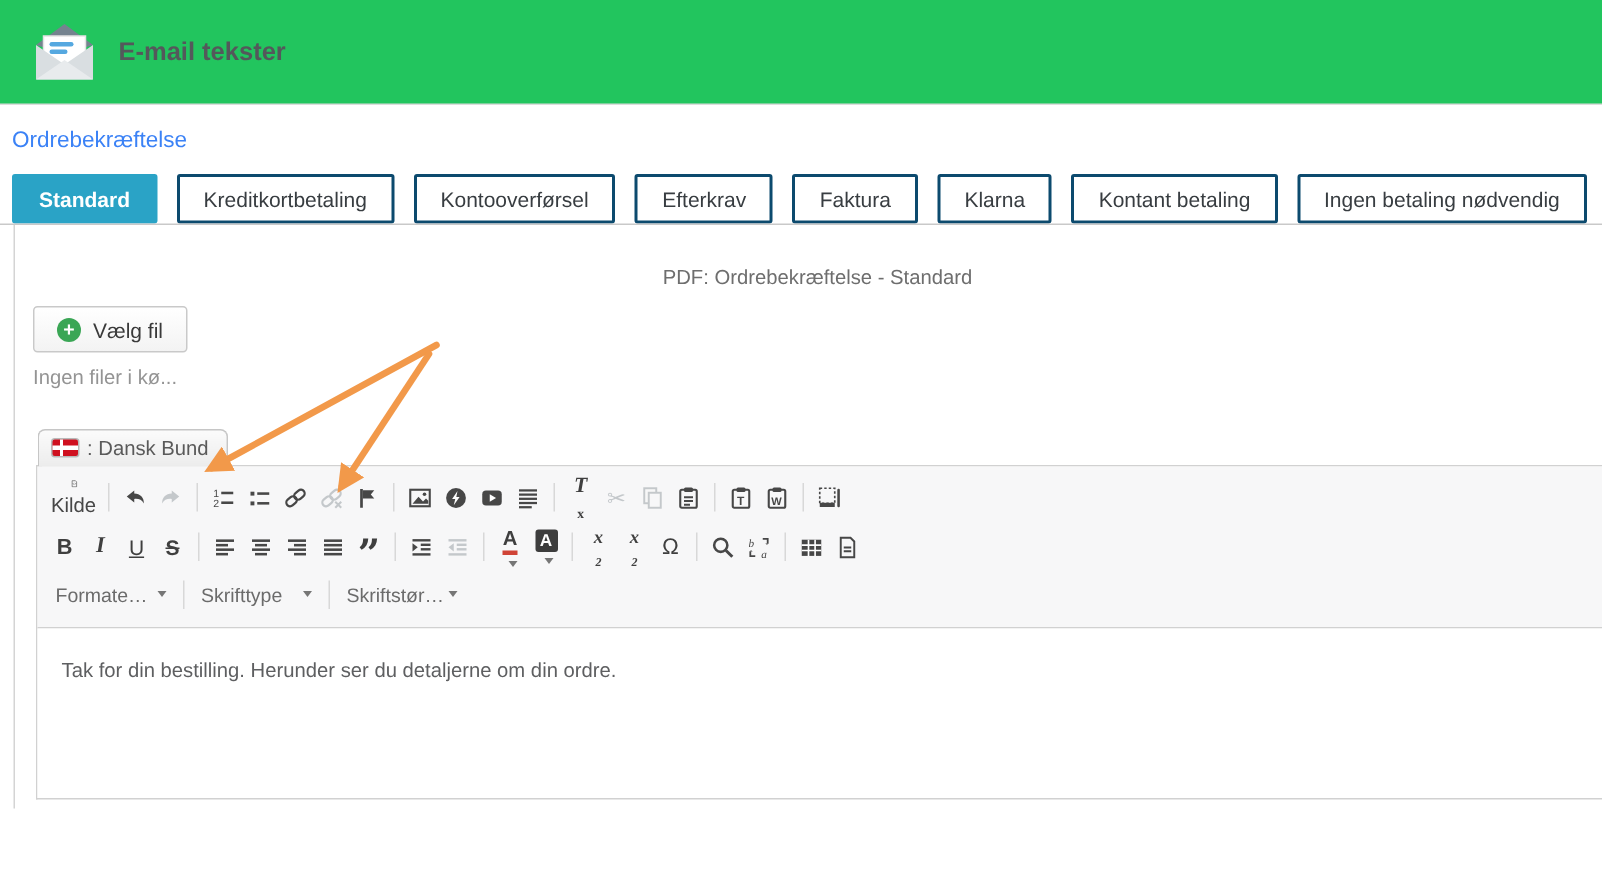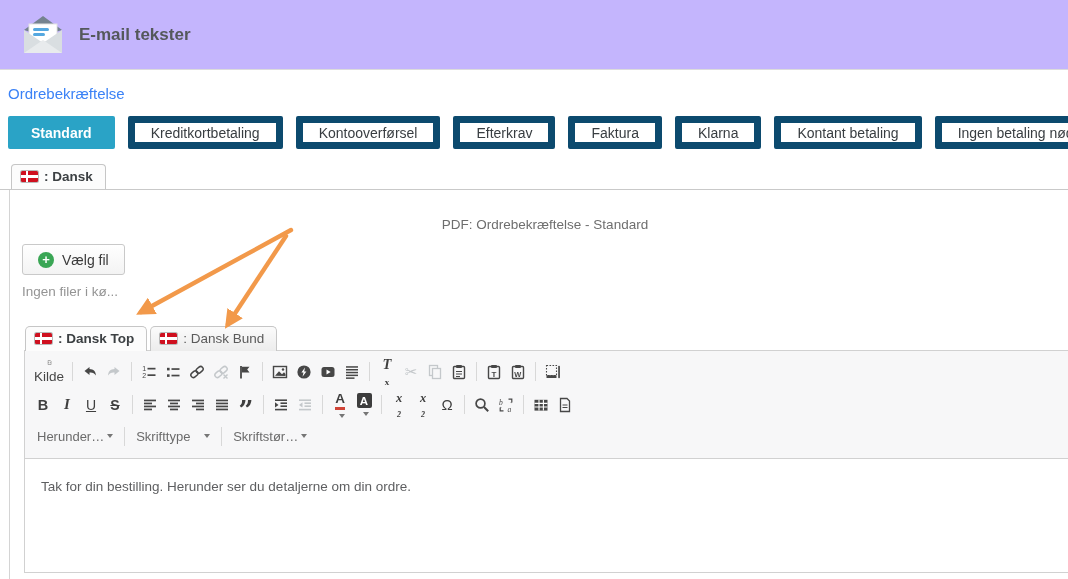--- a/index.html
+++ b/index.html
@@ -1,29 +1,29 @@
 <!DOCTYPE html>
 <html><head>
 <meta charset="utf-8">
 <style>
   * { margin:0; padding:0; box-sizing:border-box; }
   html,body { background:#fff; }
   body { font-family:"Liberation Sans", sans-serif; }
   #app { position:relative; width:1068px; height:579px; background:#fff; overflow:hidden; }
 
   
-  .hdr { height:70px; background:#c4b5fd; border-bottom:1px solid #dcdcdc; display:flex; align-items:center; padding-left:22px; gap:15px; }
+  .hdr { height:70px; background:#22c55e; border-bottom:1px solid #dcdcdc; display:flex; align-items:center; padding-left:22px; gap:15px; }
   .hdr-title { font-size:17px; font-weight:bold; color:#54585b; }
 
   
   .sec-title { margin:15px 12px 0 8px; font-size:15px; font-weight:normal; color:#3b82f6; }
 
   
   .pay-row { display:flex; gap:13px; margin:14px 8px 0 8px; }
-  .pay-btn { height:33px; display:inline-flex; align-items:center; padding:0 16px; background:#fff; border:7px solid #0c4a6e; border-radius:2px; font-size:14px; color:#383d41; cursor:pointer; white-space:nowrap; }
+  .pay-btn { height:33px; display:inline-flex; align-items:center; padding:0 16px; background:#fff; border:2px solid #0c4a6e; border-radius:2px; font-size:14px; color:#383d41; cursor:pointer; white-space:nowrap; }
   .pay-btn.active { background:#2aa3c6; border-color:#2aa3c6; color:#fff; font-weight:bold; }
 
   
   .lang-tab-row { margin:15px 0 0 11px; height:25px; }
   .tab { display:inline-flex; align-items:center; gap:6px; padding:4px 12px 5px 9px; border:1px solid #c6c6c6; border-bottom:none; border-radius:4px 4px 0 0; background:linear-gradient(#fbfbfb,#ececec); font-size:13.5px; color:#5a5a5a; position:relative; z-index:2; cursor:pointer; }
   .tab.bold { font-weight:bold; color:#3c4043; }
   .tab.active { background:#fcfcfc; }
 
   .dk { width:17px; height:11px; background:#cf101f; position:relative; border-radius:1.5px; box-shadow:0 0 0 1px #b9b9b9; flex:0 0 auto; }
   .dk::before { content:""; position:absolute; left:4.5px; top:0; width:2.6px; height:100%; background:#fff; }
@@ -106,45 +106,35 @@
     <button class="pay-btn active">Standard</button>
     <button class="pay-btn">Kreditkortbetaling</button>
     <button class="pay-btn">Kontooverførsel</button>
     <button class="pay-btn">Efterkrav</button>
     <button class="pay-btn">Faktura</button>
     <button class="pay-btn">Klarna</button>
     <button class="pay-btn">Kontant betaling</button>
     <button class="pay-btn">Ingen betaling nødvendig</button>
   </div>
 
-  <div class="lang-tab-row">
-    <div class="tab bold active">
-      <span class="dk"></span>
-      <span>: Dansk</span>
-    </div>
-  </div>
 
   <div class="lang-panel">
     <div class="panel-inner">
 
       <div class="pdf-label">PDF: Ordrebekræftelse - Standard</div>
 
       <button class="choose-btn">
         <span class="plus-circle">+</span>
         <span>Vælg fil</span>
       </button>
 
       <div class="queue-txt">Ingen filer i kø...</div>
 
       
       <div class="ed-tabs">
-        <div class="tab bold active">
-          <span class="dk"></span>
-          <span>: Dansk Top</span>
-        </div>
         <div class="tab">
           <span class="dk"></span>
           <span>: Dansk Bund</span>
         </div>
       </div>
 
       
       <div class="editor">
         <div class="tb-area">
 
@@ -398,21 +388,21 @@
             <div class="tb">
               <svg width="16" height="16" viewBox="0 0 16 16">
                 <path d="M3.5 1.5h6.5l2.5 2.5v10.5H3.5z" fill="none" stroke="#474747" stroke-width="1.3"></path>
                 <path d="M5.5 8h5 M5.5 10.5h5" stroke="#474747" stroke-width="1.2"></path>
               </svg>
             </div>
           </div>
 
           <div class="tb-row tb-row3">
             <div class="dd">
-              <span>Herunder…</span>
+              <span>Formate…</span>
               <span class="caret"></span>
             </div>
             <div class="tb-sep"></div>
             <div class="dd">
               <span>Skrifttype</span>
               <span class="caret"></span>
             </div>
             <div class="tb-sep"></div>
             <div class="dd">
               <span>Skriftstør…</span>

